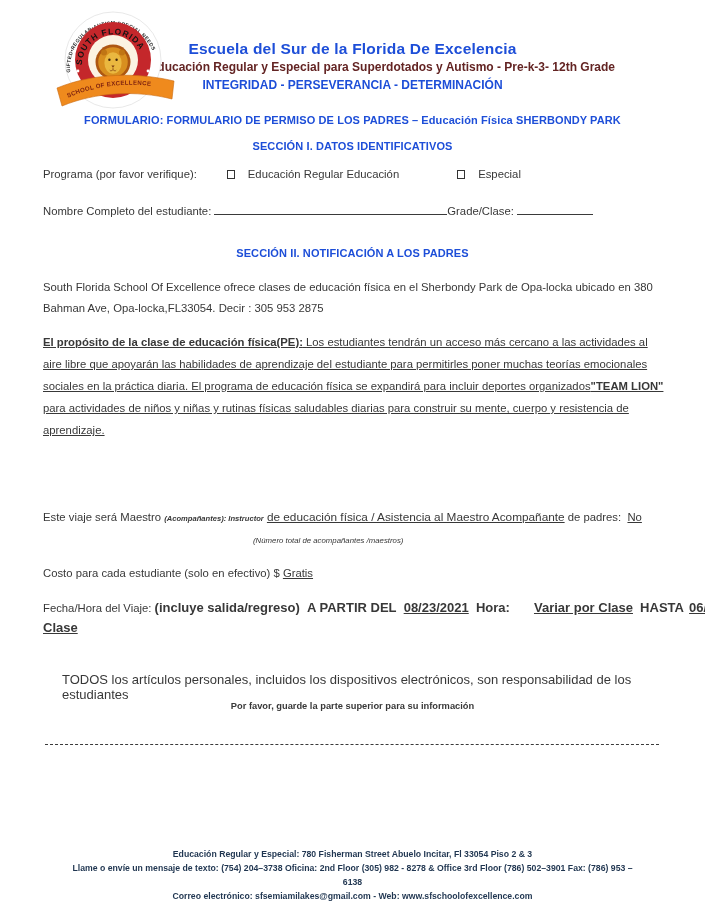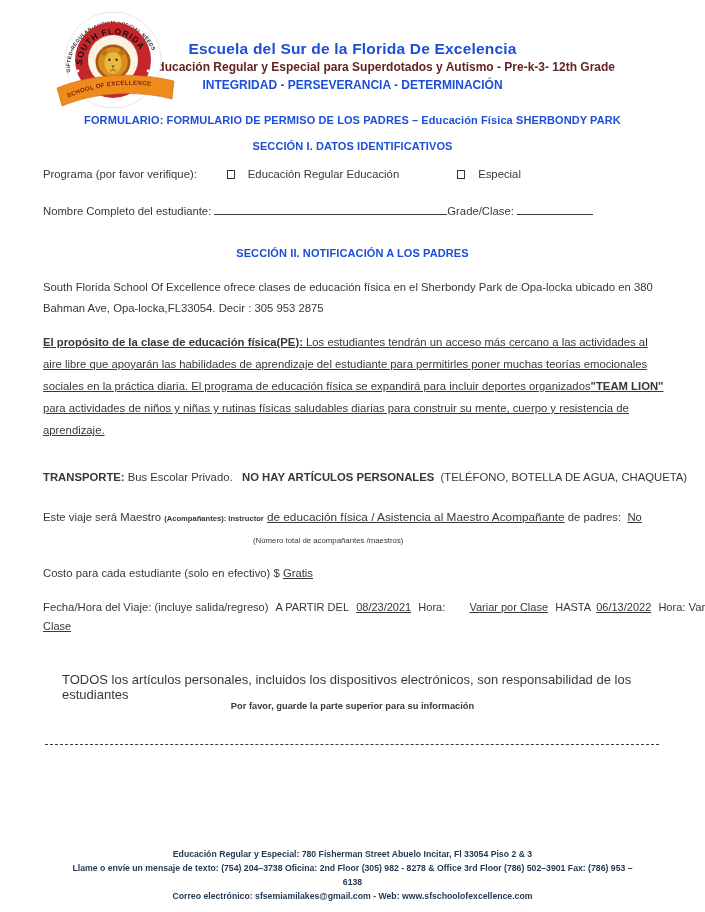--- a/index.html
+++ b/index.html
@@ -14,22 +14,22 @@
   .maroon { color:#632423; font-weight:bold; }
   .title { font-size:15.5px; letter-spacing:.2px; }
   .sub { font-size:12px; }
   .h11 { font-size:11px; letter-spacing:.1px; }
   .body-row { position:absolute; left:43px; width:622px; font-size:11.3px; line-height:15px; }
   .nw { white-space:nowrap; }
   .para1 { line-height:21px; }
   .para2 { line-height:22px;text-decoration:underline; }
   .blank { display:inline-block; border-bottom:1px solid #3a3a3a; height:13px; vertical-align:baseline; }
   .uv { text-decoration:underline; }
-  .sm { font-size:7.6px; font-weight:bold; }
-  .sm2 { font-size:11px; font-weight:normal; }
+  .sm { font-size:7.6px; font-weight:bold;font-style:italic; }
+  .sm2 { font-size:13px; font-weight:bold; }
   .chk { display:inline-block; width:8px; height:9px; border:1.3px solid #333; vertical-align:-1px; }
   .dashes { position:absolute; left:45px; width:614px; border-top:1.6px dashed #3b3b3b; height:0; }
   .footer-line { text-align:center; font-size:8.7px; font-weight:bold; color:#1f3550; line-height:14px; }
   .logo { position:absolute; left:54px; top:9px; width:124px; height:108px; z-index:3; }
 </style>
 </head>
 <body>
 
 <div class="page">
 
@@ -79,26 +79,20 @@
   <div class="c h11 navy" style="top:247px">SECCIÓN II. NOTIFICACIÓN A LOS PADRES</div>
 
   <div class="body-row para1" style="top:277px">South Florida School Of Excellence ofrece clases de educación física en el Sherbondy Park de Opa-locka ubicado en  380 Bahman Ave,  Opa-locka,FL33054.   Decir :  305 953 2875</div>
 
   <div class="body-row para2" style="top:331px">
     <b>El propósito de la clase de educación física(PE):</b>
     <span>Los estudiantes tendrán un acceso más cercano a las actividades al aire libre que apoyarán las habilidades de aprendizaje del estudiante para permitirles poner muchas teorías emocionales sociales en la práctica diaria.  El programa de educación física se expandirá para incluir deportes organizados</span><b>"TEAM LION"</b>
     <span>para actividades de niños y niñas  y rutinas físicas saludables diarias para construir su mente, cuerpo y resistencia de aprendizaje.</span>
   </div>
 
-  <div class="body-row nw" style="top:470px">
-    <b>TRANSPORTE:</b>
-    <span>Bus Escolar Privado.</span>&nbsp;&nbsp;
-    <b>NO HAY ARTÍCULOS PERSONALES</b>&nbsp;
-    <span>(TELÉFONO, BOTELLA DE AGUA, CHAQUETA)</span>
-  </div>
 
   <div class="body-row nw" style="top:510px">
     <span>Este viaje será Maestro</span>
     <span class="sm">(Acompañantes): Instructor</span>
     <span class="uv" style="font-size:11.8px">de educación física / Asistencia al Maestro Acompañante</span>
     <span>de padres:</span>&nbsp;
     <span class="uv">No</span>
   </div>
   <div class="abs sm" style="top:536px;left:253px;font-weight:normal;font-size:7.8px">(Número total de acompañantes /maestros)</div>
 

